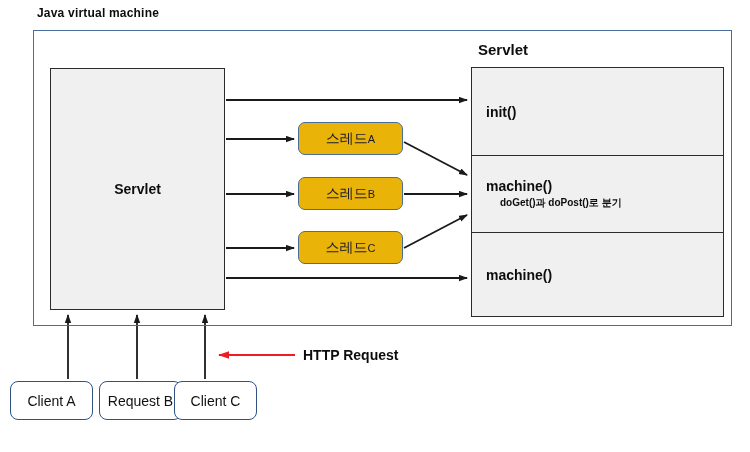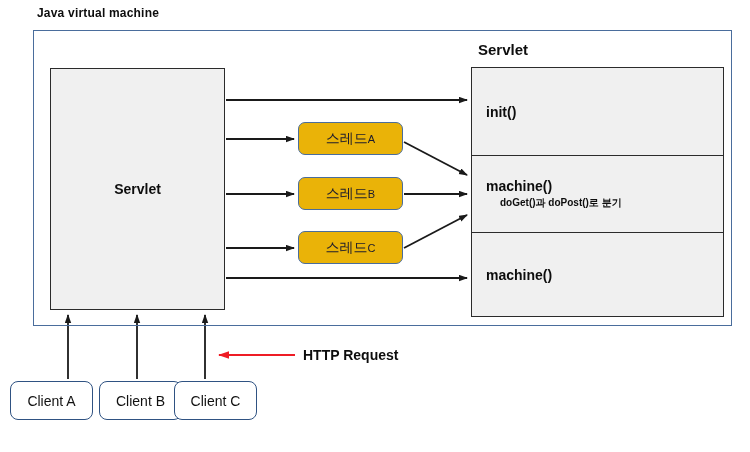--- a/index.html
+++ b/index.html
@@ -145,19 +145,19 @@
   </div>
   <div id="row-destroy" class="servlet-row">
     <div class="m-main">machine()</div>
   </div>
 </div>
 
 <div id="client-a" class="client-box">
   <span>Client A</span>
 </div>
 <div id="client-b" class="client-box">
-  <span>Client B</span>
+  <span>Request B</span>
 </div>
 <div id="client-c" class="client-box">
   <span>Client C</span>
 </div>
 
 <div id="http-request-label" class="lbl">HTTP Request</div>
 
 </body></html>

